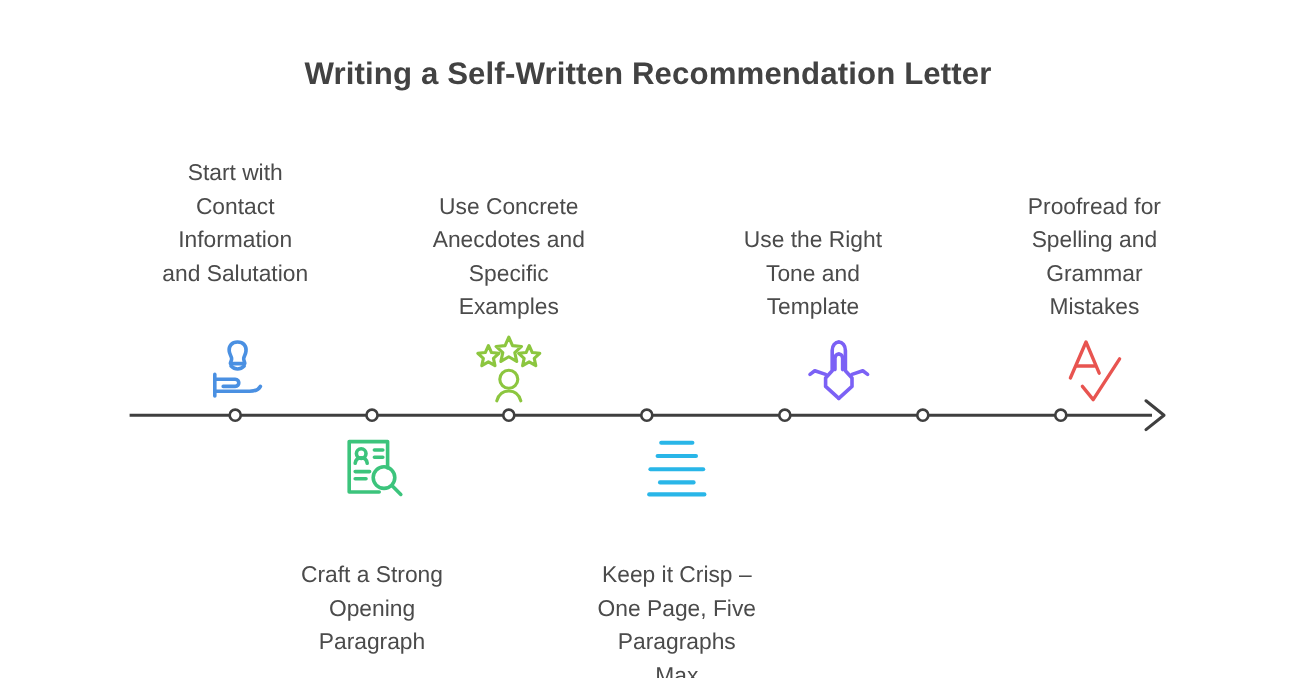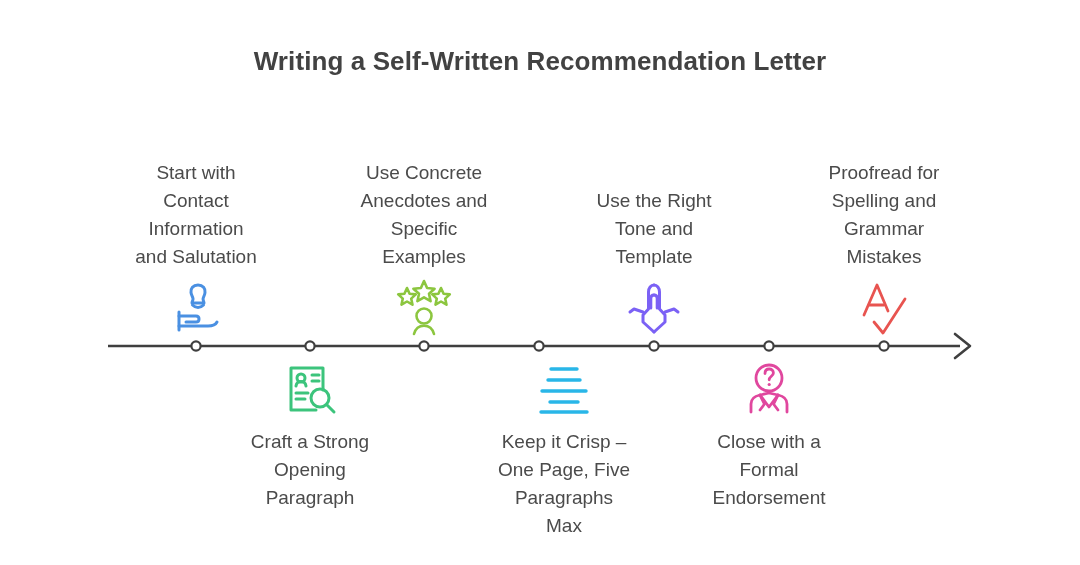--- a/index.html
+++ b/index.html
@@ -65,21 +65,21 @@
   .step-label {
     font-size: 19px;
     line-height: 1.48;
     text-align: center;
     color: #4b4b4b;
     white-space: pre-line;
   }
   .step.above .step-label { order: 1; margin-bottom: 6px; }
   .step.above .step-icon  { order: 2; }
   .step.below .step-icon  { order: 1; margin-bottom: 8px; }
-  .step.below .step-label { order: 2; }
+  .step.below .step-label { order: 2; margin-top: 38px; }
 
   .step-icon {
     width: 72px;
     height: 62px;
     display: flex;
     align-items: center;
     justify-content: center;
   }
   .step-icon svg { display: block; overflow: visible; }
 </style>
@@ -97,21 +97,21 @@
       <circle cx="196" cy="346" r="4.6" fill="#ffffff" stroke="#3f3f3f" stroke-width="2.2"></circle>
       <circle cx="310" cy="346" r="4.6" fill="#ffffff" stroke="#3f3f3f" stroke-width="2.2"></circle>
       <circle cx="424" cy="346" r="4.6" fill="#ffffff" stroke="#3f3f3f" stroke-width="2.2"></circle>
       <circle cx="539" cy="346" r="4.6" fill="#ffffff" stroke="#3f3f3f" stroke-width="2.2"></circle>
       <circle cx="654" cy="346" r="4.6" fill="#ffffff" stroke="#3f3f3f" stroke-width="2.2"></circle>
       <circle cx="769" cy="346" r="4.6" fill="#ffffff" stroke="#3f3f3f" stroke-width="2.2"></circle>
       <circle cx="884" cy="346" r="4.6" fill="#ffffff" stroke="#3f3f3f" stroke-width="2.2"></circle>
     </g>
   </svg>
 
-  <div class="step above" style="left:196px;">
+  <div class="step above" style="left:196px;gap:28px;">
     <div class="step-label">Start with
 Contact
 Information
 and Salutation</div>
     <div class="step-icon">
       <svg viewBox="0 0 64 58" width="64" height="58" fill="none" stroke="#4a90e2" stroke-width="3" stroke-linecap="round" stroke-linejoin="round">
         <path d="M34 6 C29 6 26.5 9.5 27 13.5 C27.3 16 28.6 17.6 29 19.5 C29.3 21.2 28 22.6 28 24 L40 24 C40 22.6 38.8 21.2 39.1 19.5 C39.5 17.6 40.8 16 41 13.5 C41.5 9.5 39 6 34 6 Z"></path>
         <path d="M28.5 26 C28.5 26 31 28.5 34 28.5 C37 28.5 39.5 26 39.5 26"></path>
         <path d="M15 33 L15 51"></path>
         <path d="M15 37 L32 37 C36 37 36 43 32 43 L22 43"></path>
@@ -162,54 +162,38 @@
         <path d="M18 42 L46 42"></path>
         <path d="M9 52 L55 52"></path>
       </svg>
     </div>
     <div class="step-label">Keep it Crisp –
 One Page, Five
 Paragraphs
 Max</div>
   </div>
 
-  <div class="step above" style="left:654px;">
+  <div class="step above" style="left:640px;align-items:flex-end;">
     <div class="step-label">Use the Right
 Tone and
 Template</div>
     <div class="step-icon">
       <svg viewBox="0 0 64 58" width="64" height="58" fill="none" stroke="#7b61f5" stroke-width="3" stroke-linecap="round" stroke-linejoin="round">
         <path d="M32 6 C29 6 26.5 9 26.5 13 L26.5 30 L21 36 L21 43 L32 53"></path>
         <path d="M32 6 C35 6 37.5 9 37.5 13 L37.5 30 L43 36 L43 43 L32 53"></path>
         <path d="M32 16 C30 16 28.8 17.6 28.8 19.6 L28.8 29"></path>
         <path d="M32 16 C34 16 35.2 17.6 35.2 19.6 L35.2 29"></path>
         <path d="M21 33 L12 30 L8 33"></path>
         <path d="M43 33 L52 30 L56 33"></path>
       </svg>
     </div>
   </div>
 
-  <div class="step below" style="left:769px;">
-    <div class="step-icon">
-      <svg viewBox="0 0 64 58" width="64" height="58" fill="none" stroke="#e0479e" stroke-width="2.8" stroke-linecap="round" stroke-linejoin="round">
-        <circle cx="32" cy="18" r="13"></circle>
-        <path d="M28 13.5 C28 10.4 30 9 32.2 9 C34.6 9 36.4 10.6 36.4 13 C36.4 16.2 32.2 16.4 32.2 19.8"></path>
-        <circle cx="32.2" cy="24.5" r="1.6" fill="#e0479e" stroke="none"></circle>
-        <path d="M14 52 L14 44 C14 39 18 36 23 35 L32 33 L41 35 C46 36 50 39 50 44 L50 52"></path>
-        <path d="M23 35 L32 47 L41 35"></path>
-        <path d="M23 35 L27.5 44 L23 50"></path>
-        <path d="M41 35 L36.5 44 L41 50"></path>
-      </svg>
-    </div>
-    <div class="step-label">Close with a
-Formal
-Endorsement</div>
-  </div>
-
-  <div class="step above" style="left:884px;">
+
+  <div class="step above" style="left:912px;">
     <div class="step-label">Proofread for
 Spelling and
 Grammar
 Mistakes</div>
     <div class="step-icon">
       <svg viewBox="0 0 64 58" width="64" height="58" fill="none" stroke="#e85450" stroke-width="2.8" stroke-linecap="round" stroke-linejoin="round">
         <path d="M12 36 L25 6 L36 32"></path>
         <path d="M17 26 L32 26"></path>
         <path d="M22 43 L31 54 L53 20"></path>
       </svg>

